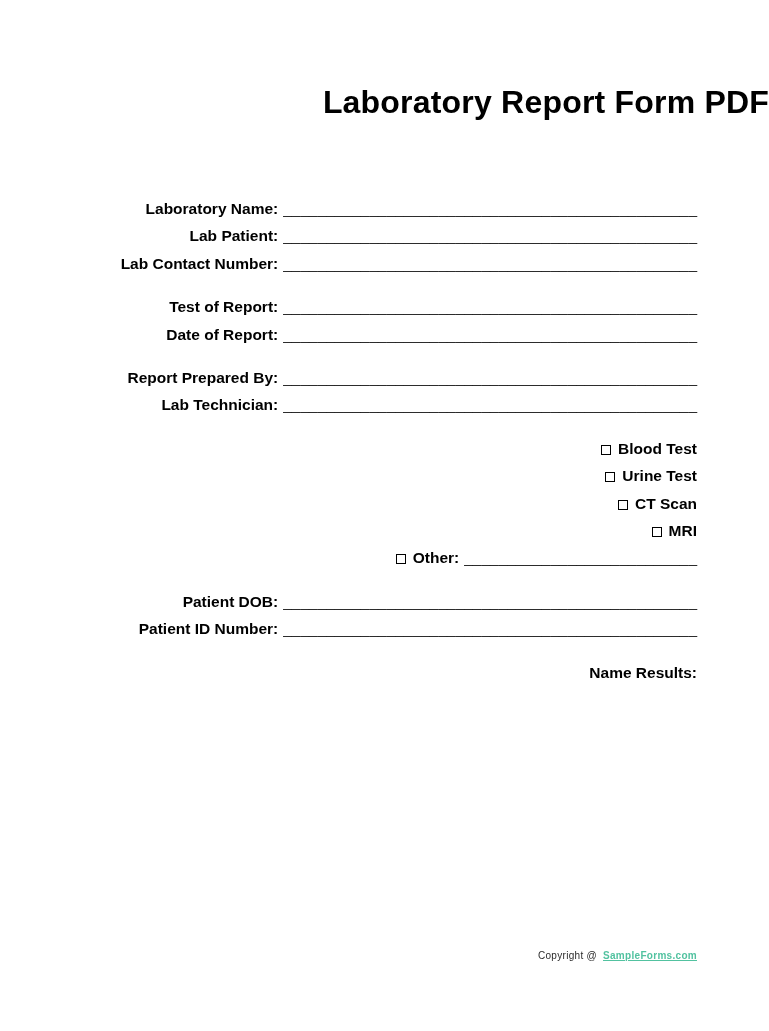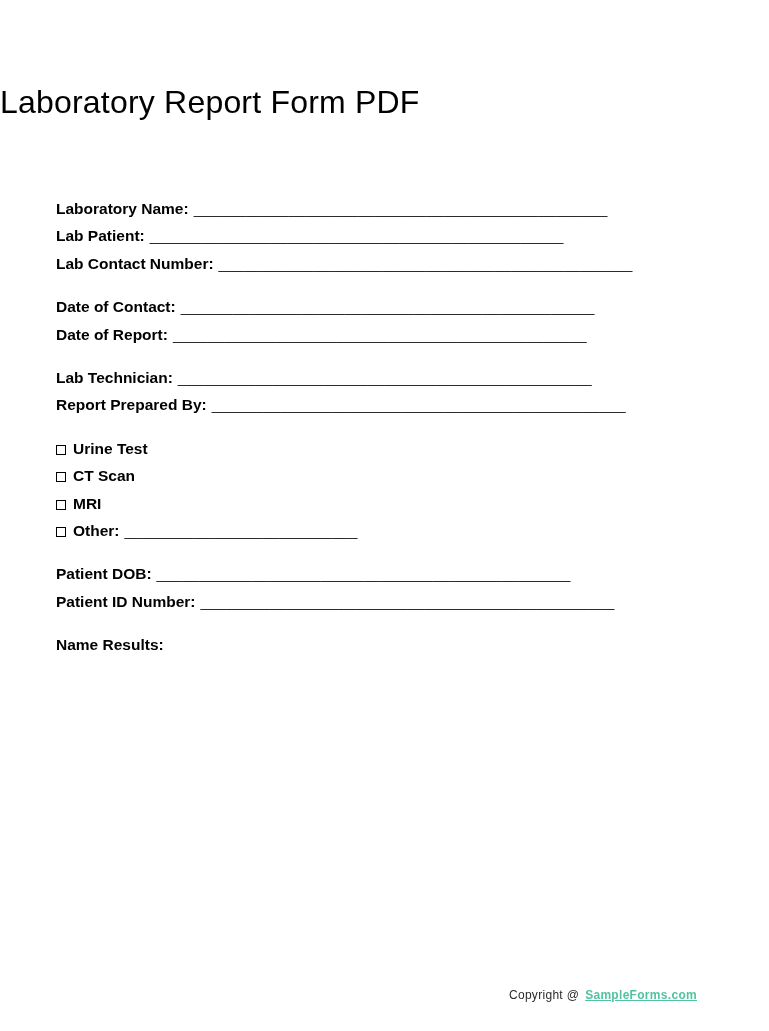--- a/index.html
+++ b/index.html
@@ -12,29 +12,30 @@
   }
   .page {
     position: relative;
     width: 769px;
     height: 1031px;
     background: #ffffff;
     overflow: hidden;
   }
   .title {
     margin-top: 84px;
-    text-align: left;
+    text-align: right;
     font-size: 32px;
-    font-weight: normal;
+    font-weight: bold;
     color: #000000;
     letter-spacing: 0.2px;
   }
   .form {
     margin-top: 74px;
-    padding: 0 56px;
+    padding: 0 72px;
+    text-align: right;
   }
   .group { margin-bottom: 16px; }
   .row {
     line-height: 27.4px;
     font-size: 15.5px;
     font-weight: bold;
     white-space: nowrap;
   }
   .blank {
     font-weight: 400;
@@ -46,23 +47,23 @@
     display: inline-block;
     width: 10px;
     height: 10px;
     border: 1.5px solid #000000;
     background: #ffffff;
     margin-right: 7px;
     vertical-align: -1px;
   }
   .footer {
     position: absolute;
-    top: 988px;
+    top: 950px;
     right: 72px;
-    font-size: 12px;
+    font-size: 10px;
     letter-spacing: 0.3px;
     color: #2b2b2b;
     text-align: center;
   }
   .site-link {
     font-weight: bold;
     text-decoration: underline;
     margin-left: 6px;
     cursor: pointer;
   }
@@ -83,37 +84,40 @@
       <div class="row">
         <span class="label">Lab Patient:</span><span class="blank">________________________________________________</span>
       </div>
       <div class="row">
         <span class="label">Lab Contact Number:</span><span class="blank">________________________________________________</span>
       </div>
     </div>
 
     <div class="group">
       <div class="row">
-        <span class="label">Date of Contact:</span><span class="blank">________________________________________________</span>
+        <span class="label">Test of Report:</span><span class="blank">________________________________________________</span>
       </div>
       <div class="row">
         <span class="label">Date of Report:</span><span class="blank">________________________________________________</span>
       </div>
     </div>
 
     <div class="group">
       <div class="row">
-        <span class="label">Lab Technician:</span><span class="blank">________________________________________________</span>
+        <span class="label">Report Prepared By:</span><span class="blank">________________________________________________</span>
       </div>
       <div class="row">
-        <span class="label">Report Prepared By:</span><span class="blank">________________________________________________</span>
+        <span class="label">Lab Technician:</span><span class="blank">________________________________________________</span>
       </div>
     </div>
 
     <div class="group">
+      <div class="row">
+        <span class="checkbox"></span><span class="cb-label">Blood Test</span>
+      </div>
       <div class="row">
         <span class="checkbox"></span><span class="cb-label">Urine Test</span>
       </div>
       <div class="row">
         <span class="checkbox"></span><span class="cb-label">CT Scan</span>
       </div>
       <div class="row">
         <span class="checkbox"></span><span class="cb-label">MRI</span>
       </div>
       <div class="row">

